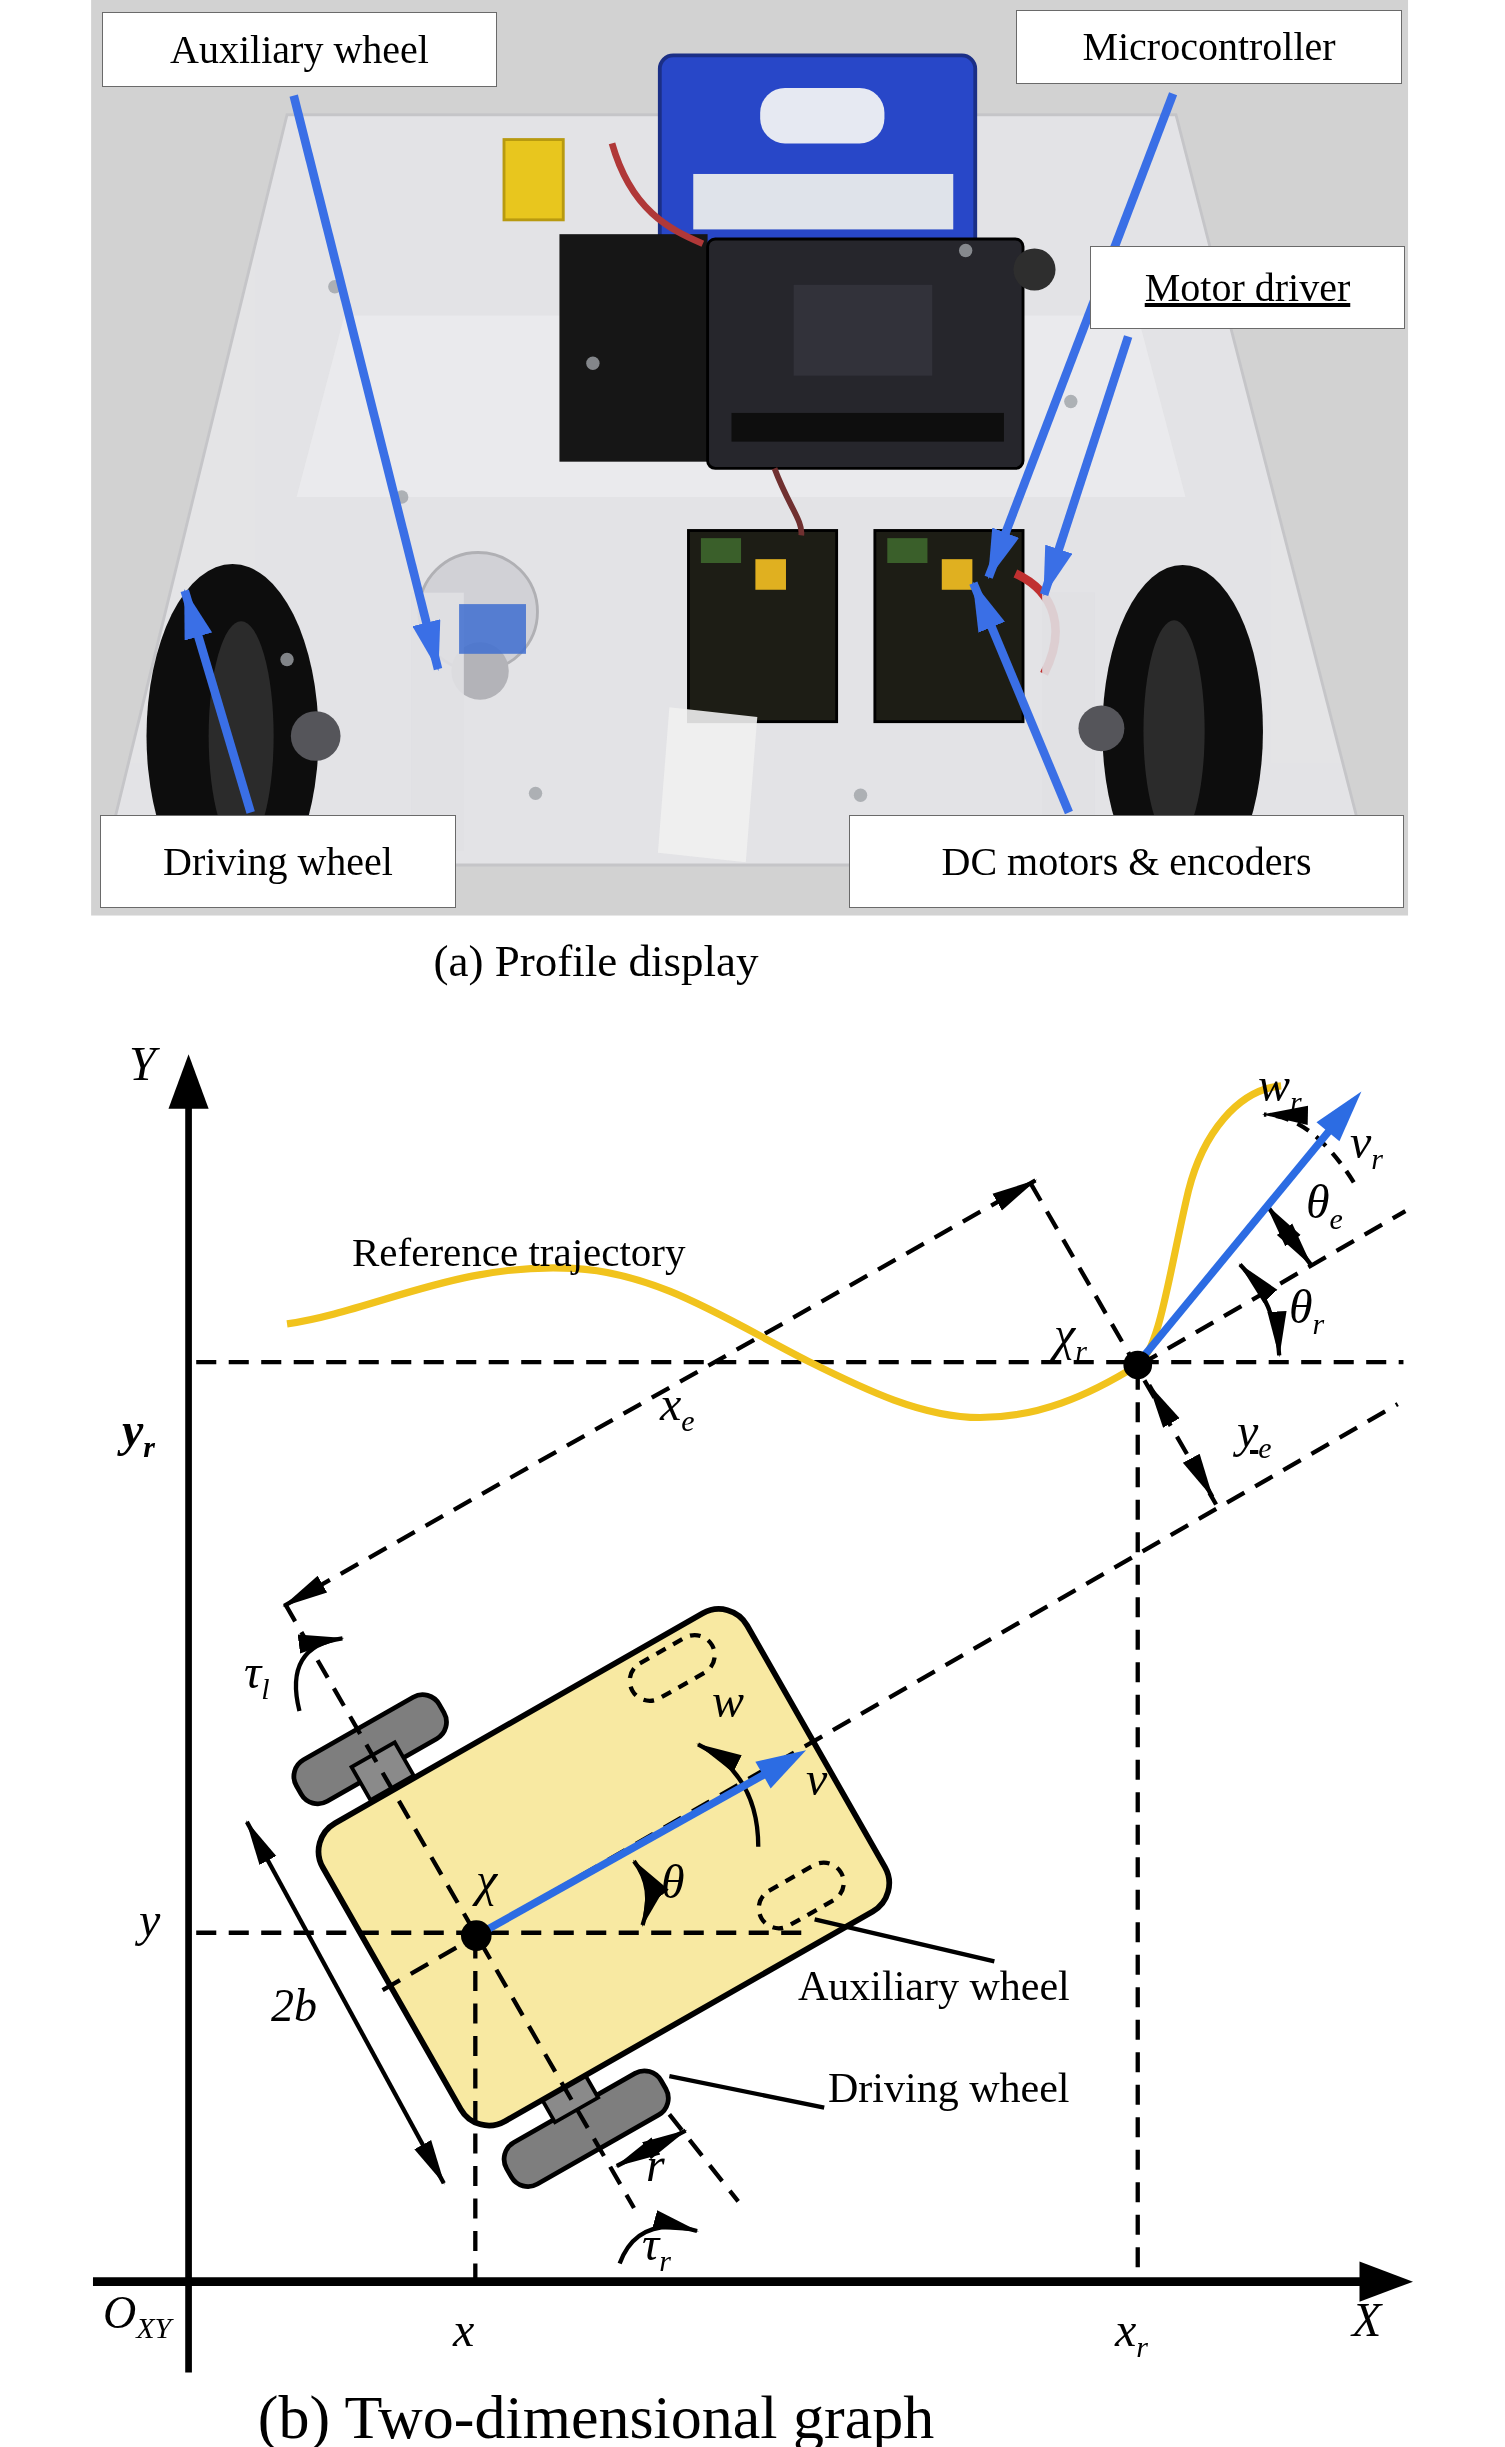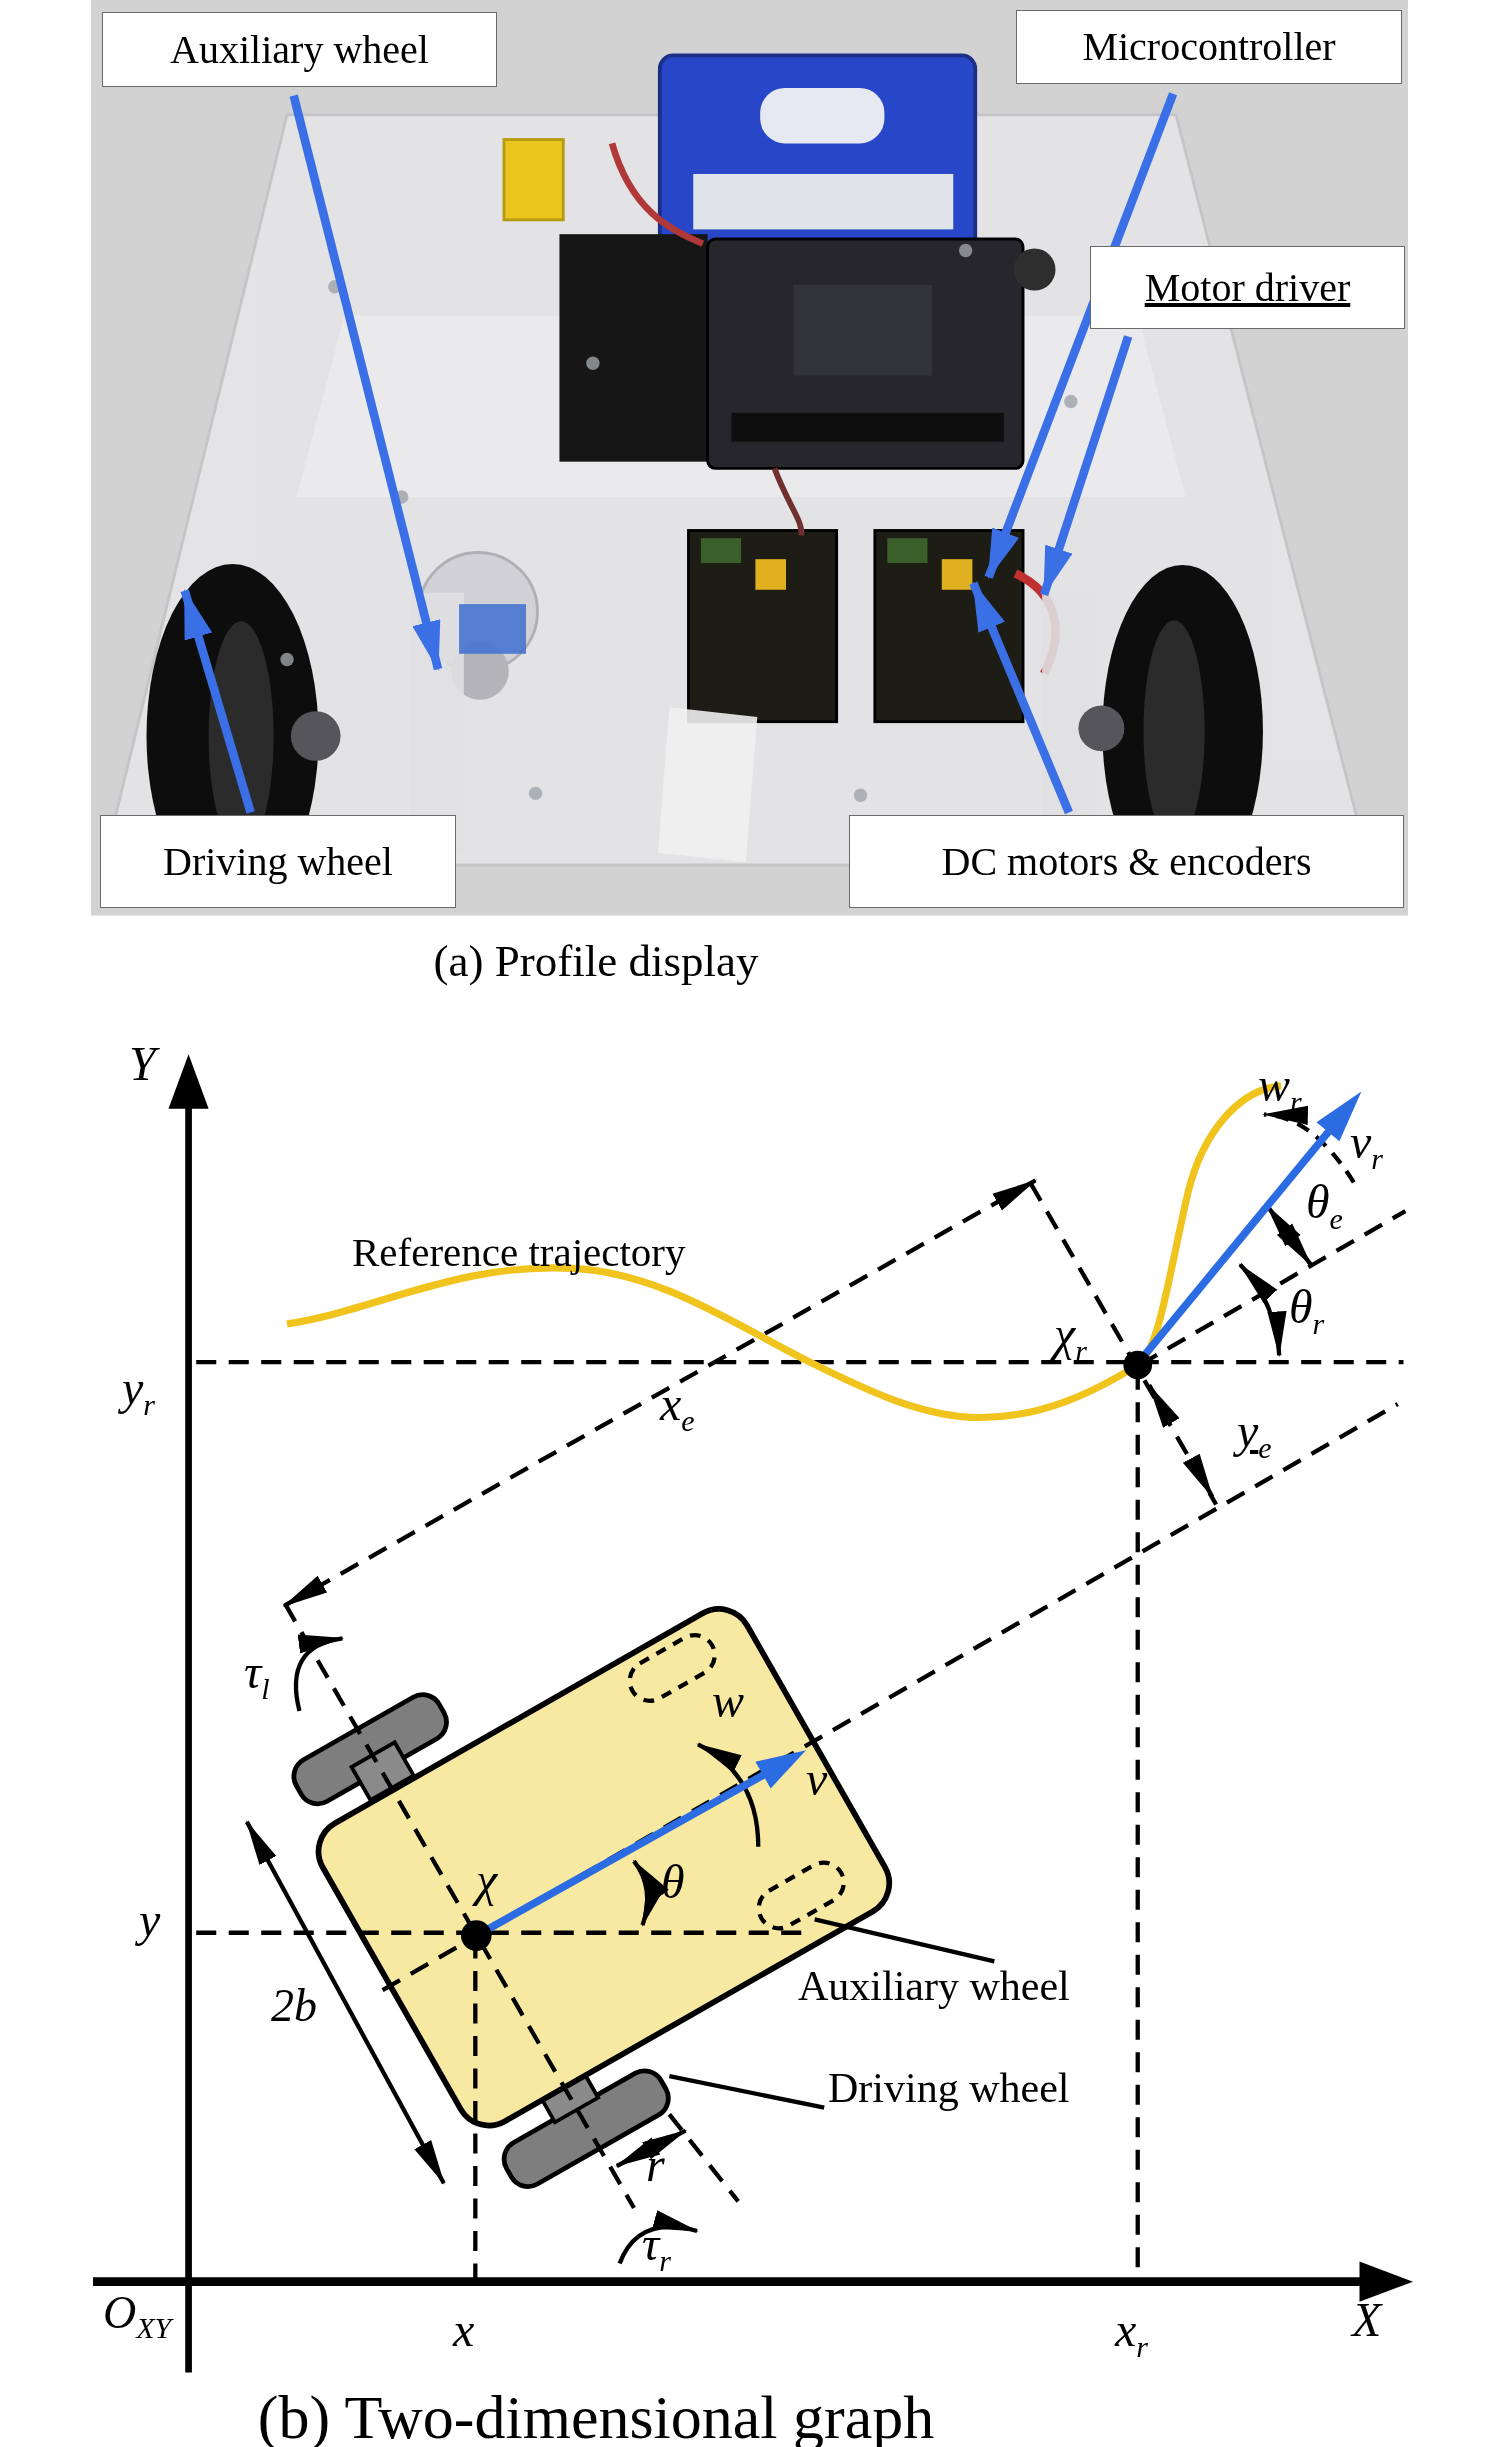--- a/index.html
+++ b/index.html
@@ -174,21 +174,21 @@
 </div>
 
 <div class="cap" style="top:935px;">
   <span>(a) Profile display</span>
 </div>
 <div class="cap" style="top:2382px;font-size:62px;">
   <span>(b) Two-dimensional graph</span>
 </div>
 
 <div class="lab m" style="left:129px;top:1040px;"><span>Y</span></div>
-<div class="lab m" style="left:122px;top:1364px;"><span>y</span><sub>r</sub></div>
+<div class="lab m" style="left:122px;top:1406px;font-weight:bold;"><span>y</span><sub>r</sub></div>
 <div class="lab plain" style="left:352px;top:1191px;font-size:41px;margin-top:41px;"><span>Reference trajectory</span></div>
 <div class="lab m" style="left:660px;top:1380px;text-align:center;"><span>x</span><sub>e</sub></div>
 <div class="lab m" style="left:1054px;top:1310px;"><span>χ</span><sub>r</sub></div>
 <div class="lab m" style="left:1258px;top:1061px;"><span>w</span><sub>r</sub></div>
 <div class="lab m" style="left:1350px;top:1118px;"><span>v</span><sub>r</sub></div>
 <div class="lab m" style="left:1306px;top:1178px;"><span>θ</span><sub>e</sub></div>
 <div class="lab m" style="left:1289px;top:1283px;"><span>θ</span><sub>r</sub></div>
 <div class="lab m" style="left:1237px;top:1407px;text-decoration:underline;"><span>y</span><sub>e</sub></div>
 <div class="lab m" style="left:244px;top:1648px;"><span>τ</span><sub>l</sub></div>
 <div class="lab m" style="left:712px;top:1677px;"><span>w</span></div>

